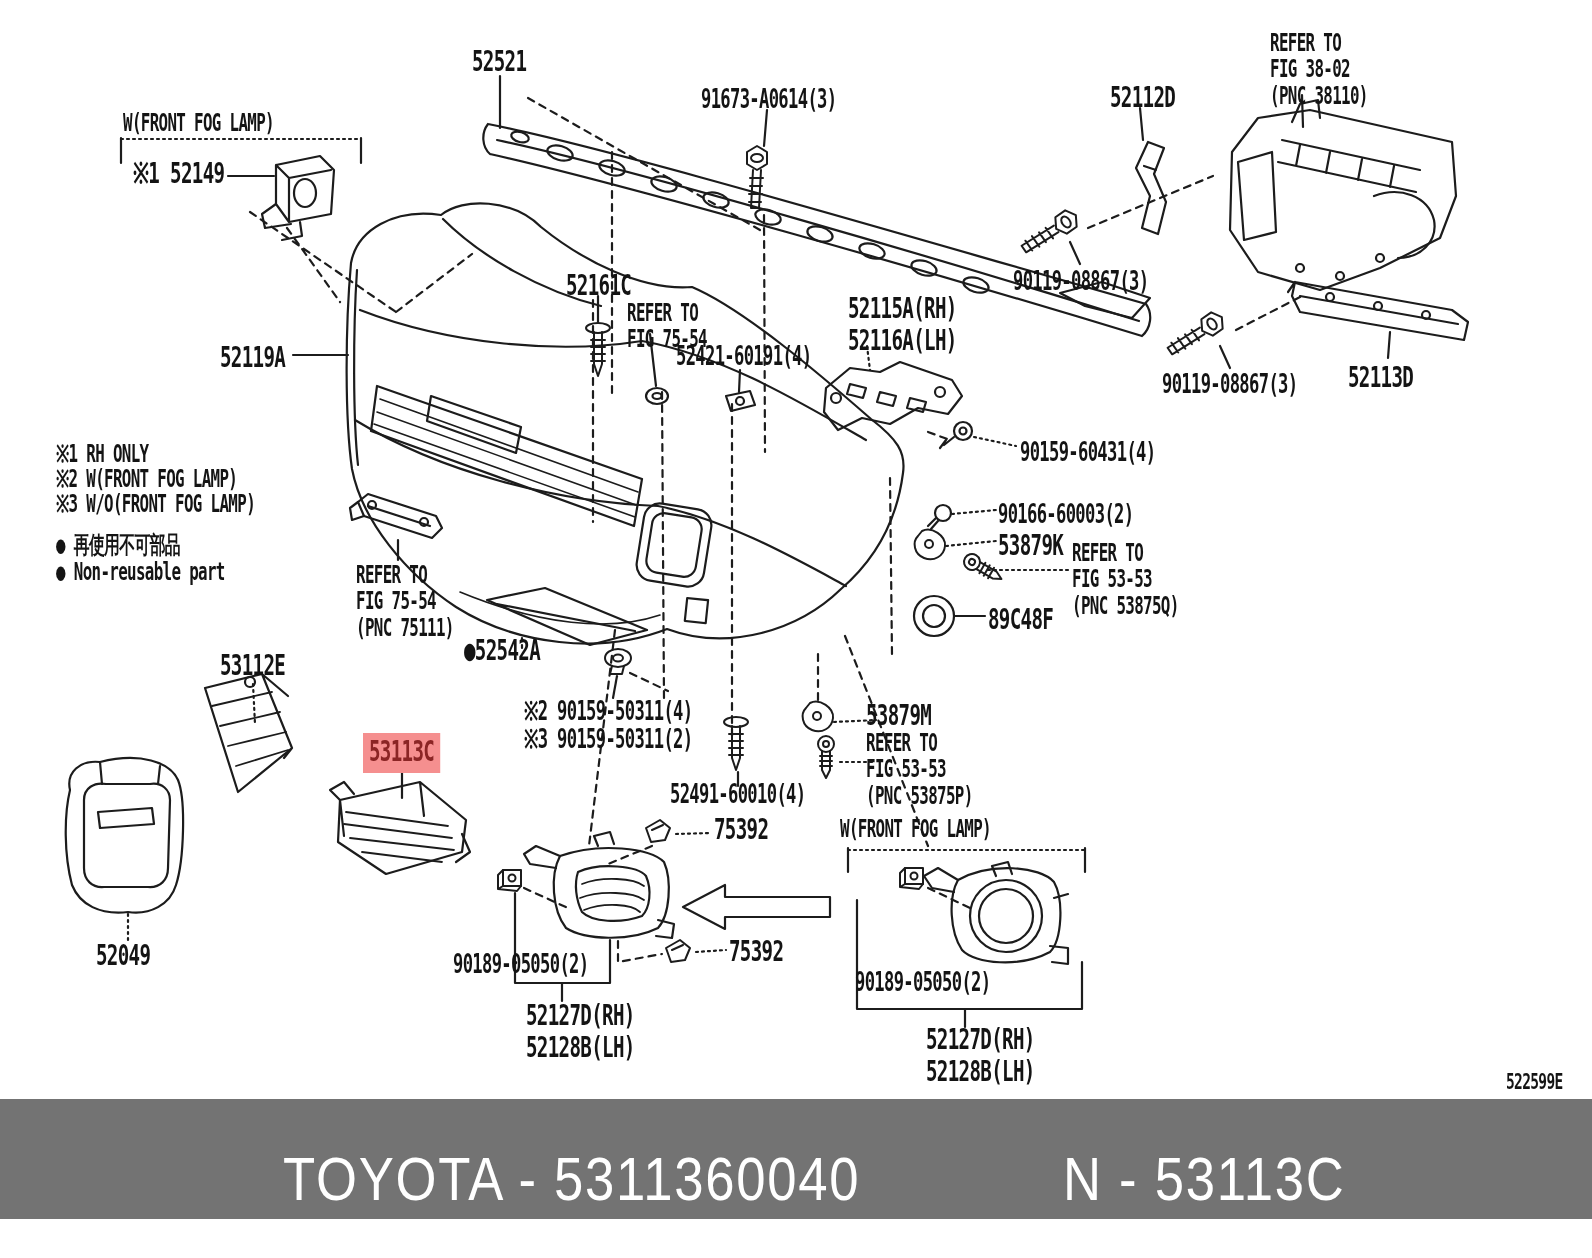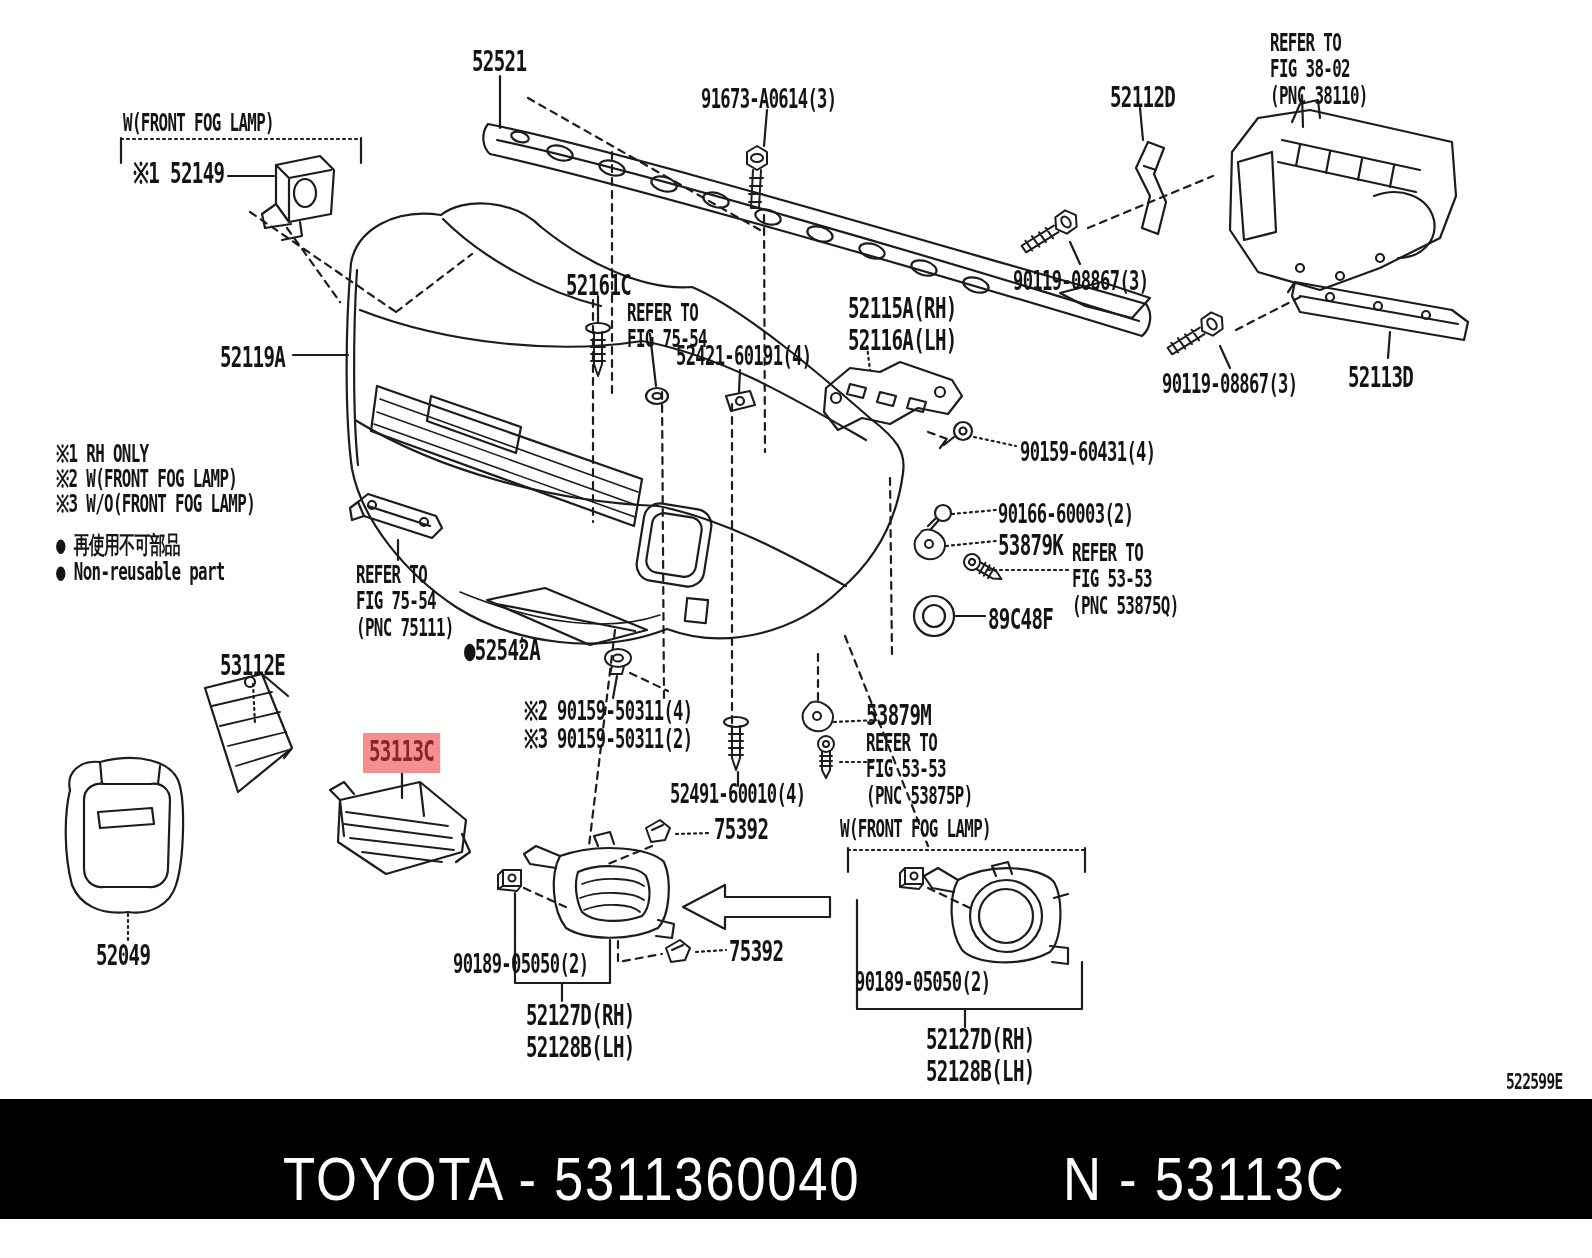--- a/index.html
+++ b/index.html
@@ -5,21 +5,21 @@
   html,body{margin:0;padding:0;background:#fff;}
   #stage{position:relative;width:1592px;height:1258px;background:#ffffff;overflow:hidden;
          font-family:"DejaVu Sans Mono",monospace;}
   #linework{position:absolute;left:0;top:0;}
   .lbl{position:absolute;font-family:"DejaVu Sans Mono",monospace;font-weight:bold;
        font-size:26px;line-height:1.1;letter-spacing:-1px;color:#141414;
        transform:scaleX(0.66);transform-origin:0 0;white-space:pre-line;}
   .lg{font-size:29px;}
   .s{font-size:24px;}
   .hl{background:#f58f8f;color:#8b2525;padding:3px 9px 5px 9px;}
-  #footer-bar{position:absolute;left:0;top:1099px;width:1592px;height:120px;background:#000000;text-align:right;}
+  #footer-bar{position:absolute;left:0;top:1099px;width:1592px;height:120px;background:#737373;text-align:right;}
   .bartext{position:absolute;top:44px;color:#ffffff;font-family:"Liberation Sans",sans-serif;
            font-size:62px;letter-spacing:2px;transform:scaleX(0.85);transform-origin:0 0;white-space:nowrap;}
   .wm{font-size:22px;}
 </style>
 </head>
 <body>
 
 <div id="stage">
 
 <svg id="linework" width="1592" height="1258" viewBox="0 0 1592 1258">

